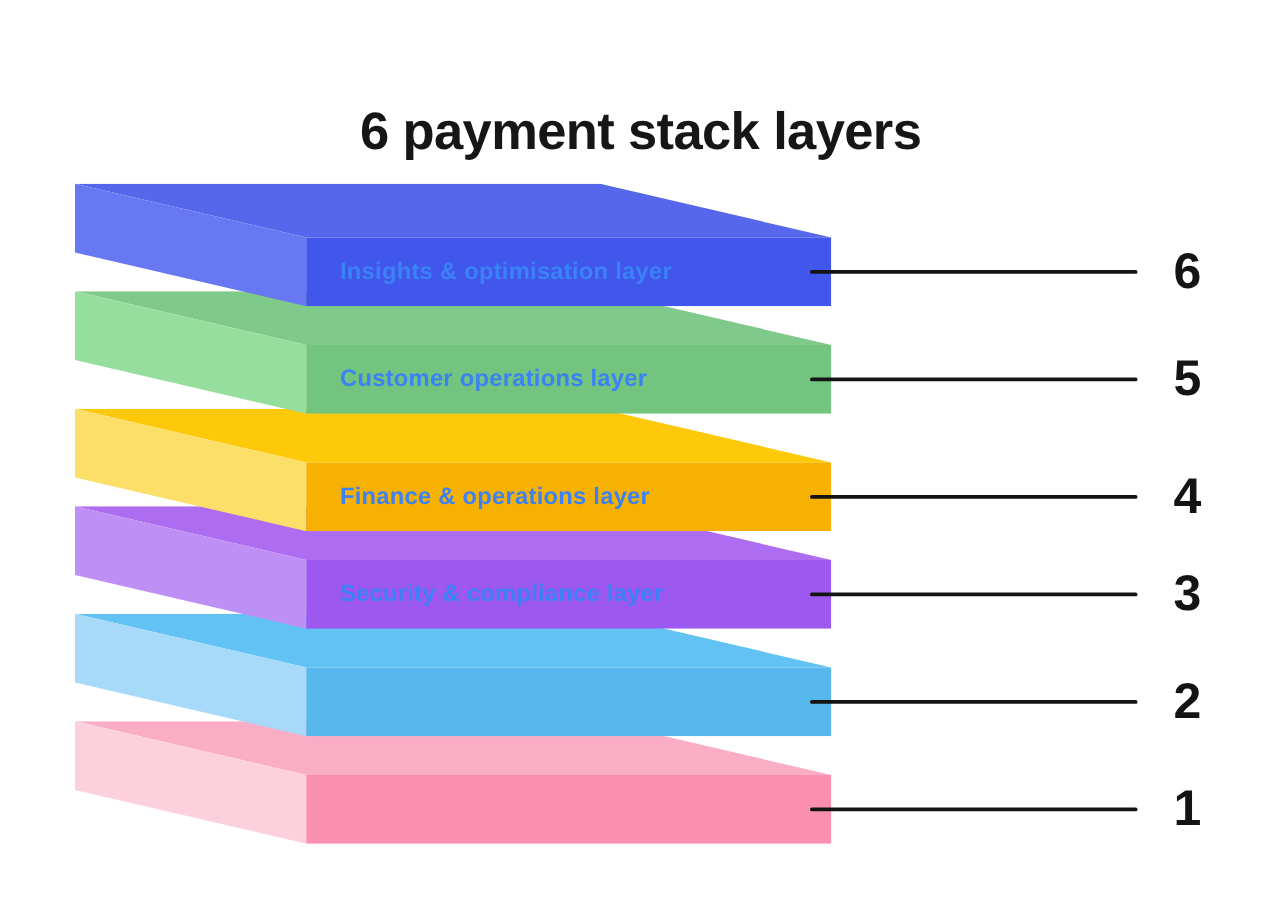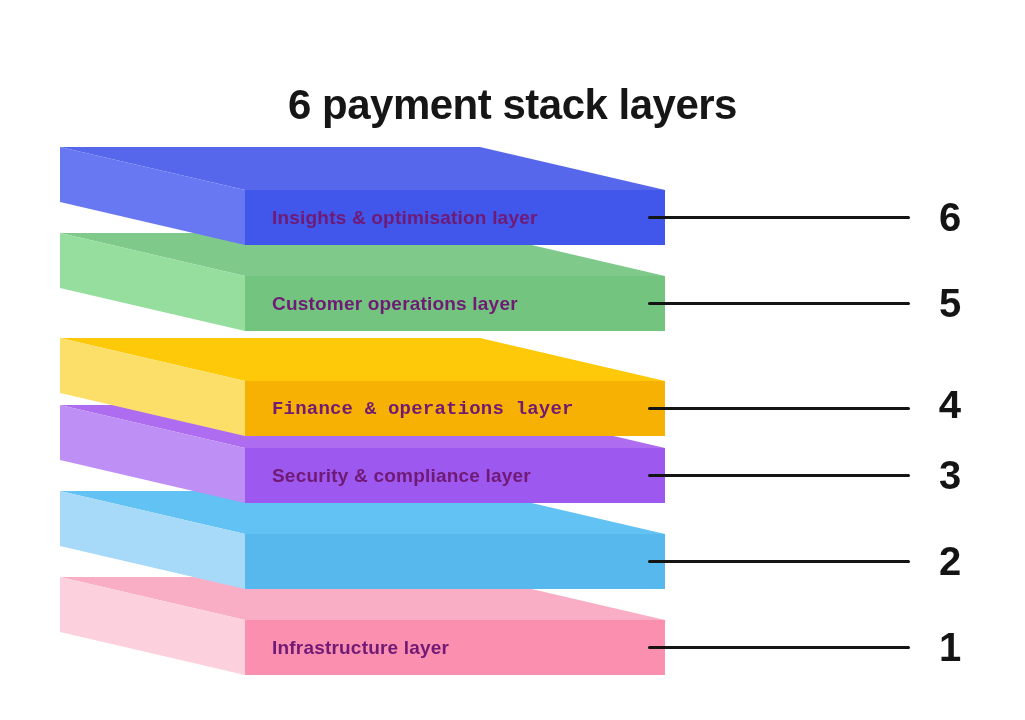--- a/index.html
+++ b/index.html
@@ -44,21 +44,21 @@
     display: block;
   }
   .layer-label {
     position: absolute;
     left: 272px;
     top: 43px;
     width: 385px;
     height: 55px;
     display: flex;
     align-items: center;
-    color: #701a75;
+    color: #3b82f6;
     font-size: 19px;
     font-weight: 700;
     letter-spacing: 0.2px;
     white-space: nowrap;
   }
   .connector {
     position: absolute;
     left: 648px;
     top: 69px;
     width: 262px;
@@ -100,21 +100,21 @@
     <svg class="slab" width="605" height="98" viewBox="0 0 605 98">
       <polygon points="0,0 420,0 605,43 185,43" fill="#7FC98A"></polygon>
       <polygon points="0,0 185,43 185,98 0,55" fill="#95DE9D"></polygon>
       <rect x="185" y="43" width="420" height="55" fill="#72C47F"></rect>
     </svg>
     <div class="layer-label">Customer operations layer</div>
     <div class="connector"></div>
     <div class="layer-number">5</div>
   </div>
 
-  <div class="layer-row" style="top: 338px; z-index: 8; font-family: Liberation Mono, monospace;">
+  <div class="layer-row" style="top: 327px; z-index: 8;">
     <svg class="slab" width="605" height="98" viewBox="0 0 605 98">
       <polygon points="0,0 420,0 605,43 185,43" fill="#FEC908"></polygon>
       <polygon points="0,0 185,43 185,98 0,55" fill="#FBDF69"></polygon>
       <rect x="185" y="43" width="420" height="55" fill="#F7B102"></rect>
     </svg>
     <div class="layer-label">Finance &amp; operations layer</div>
     <div class="connector"></div>
     <div class="layer-number">4</div>
   </div>
 
@@ -138,18 +138,17 @@
     <div class="connector"></div>
     <div class="layer-number">2</div>
   </div>
 
   <div class="layer-row" style="top: 577px; z-index: 5;">
     <svg class="slab" width="605" height="98" viewBox="0 0 605 98">
       <polygon points="0,0 420,0 605,43 185,43" fill="#FAAEC6"></polygon>
       <polygon points="0,0 185,43 185,98 0,55" fill="#FCD1DD"></polygon>
       <rect x="185" y="43" width="420" height="55" fill="#FA8FB0"></rect>
     </svg>
-    <div class="layer-label">Infrastructure layer</div>
     <div class="connector"></div>
     <div class="layer-number">1</div>
   </div>
 </div>
 </div>
 
 </body></html>

